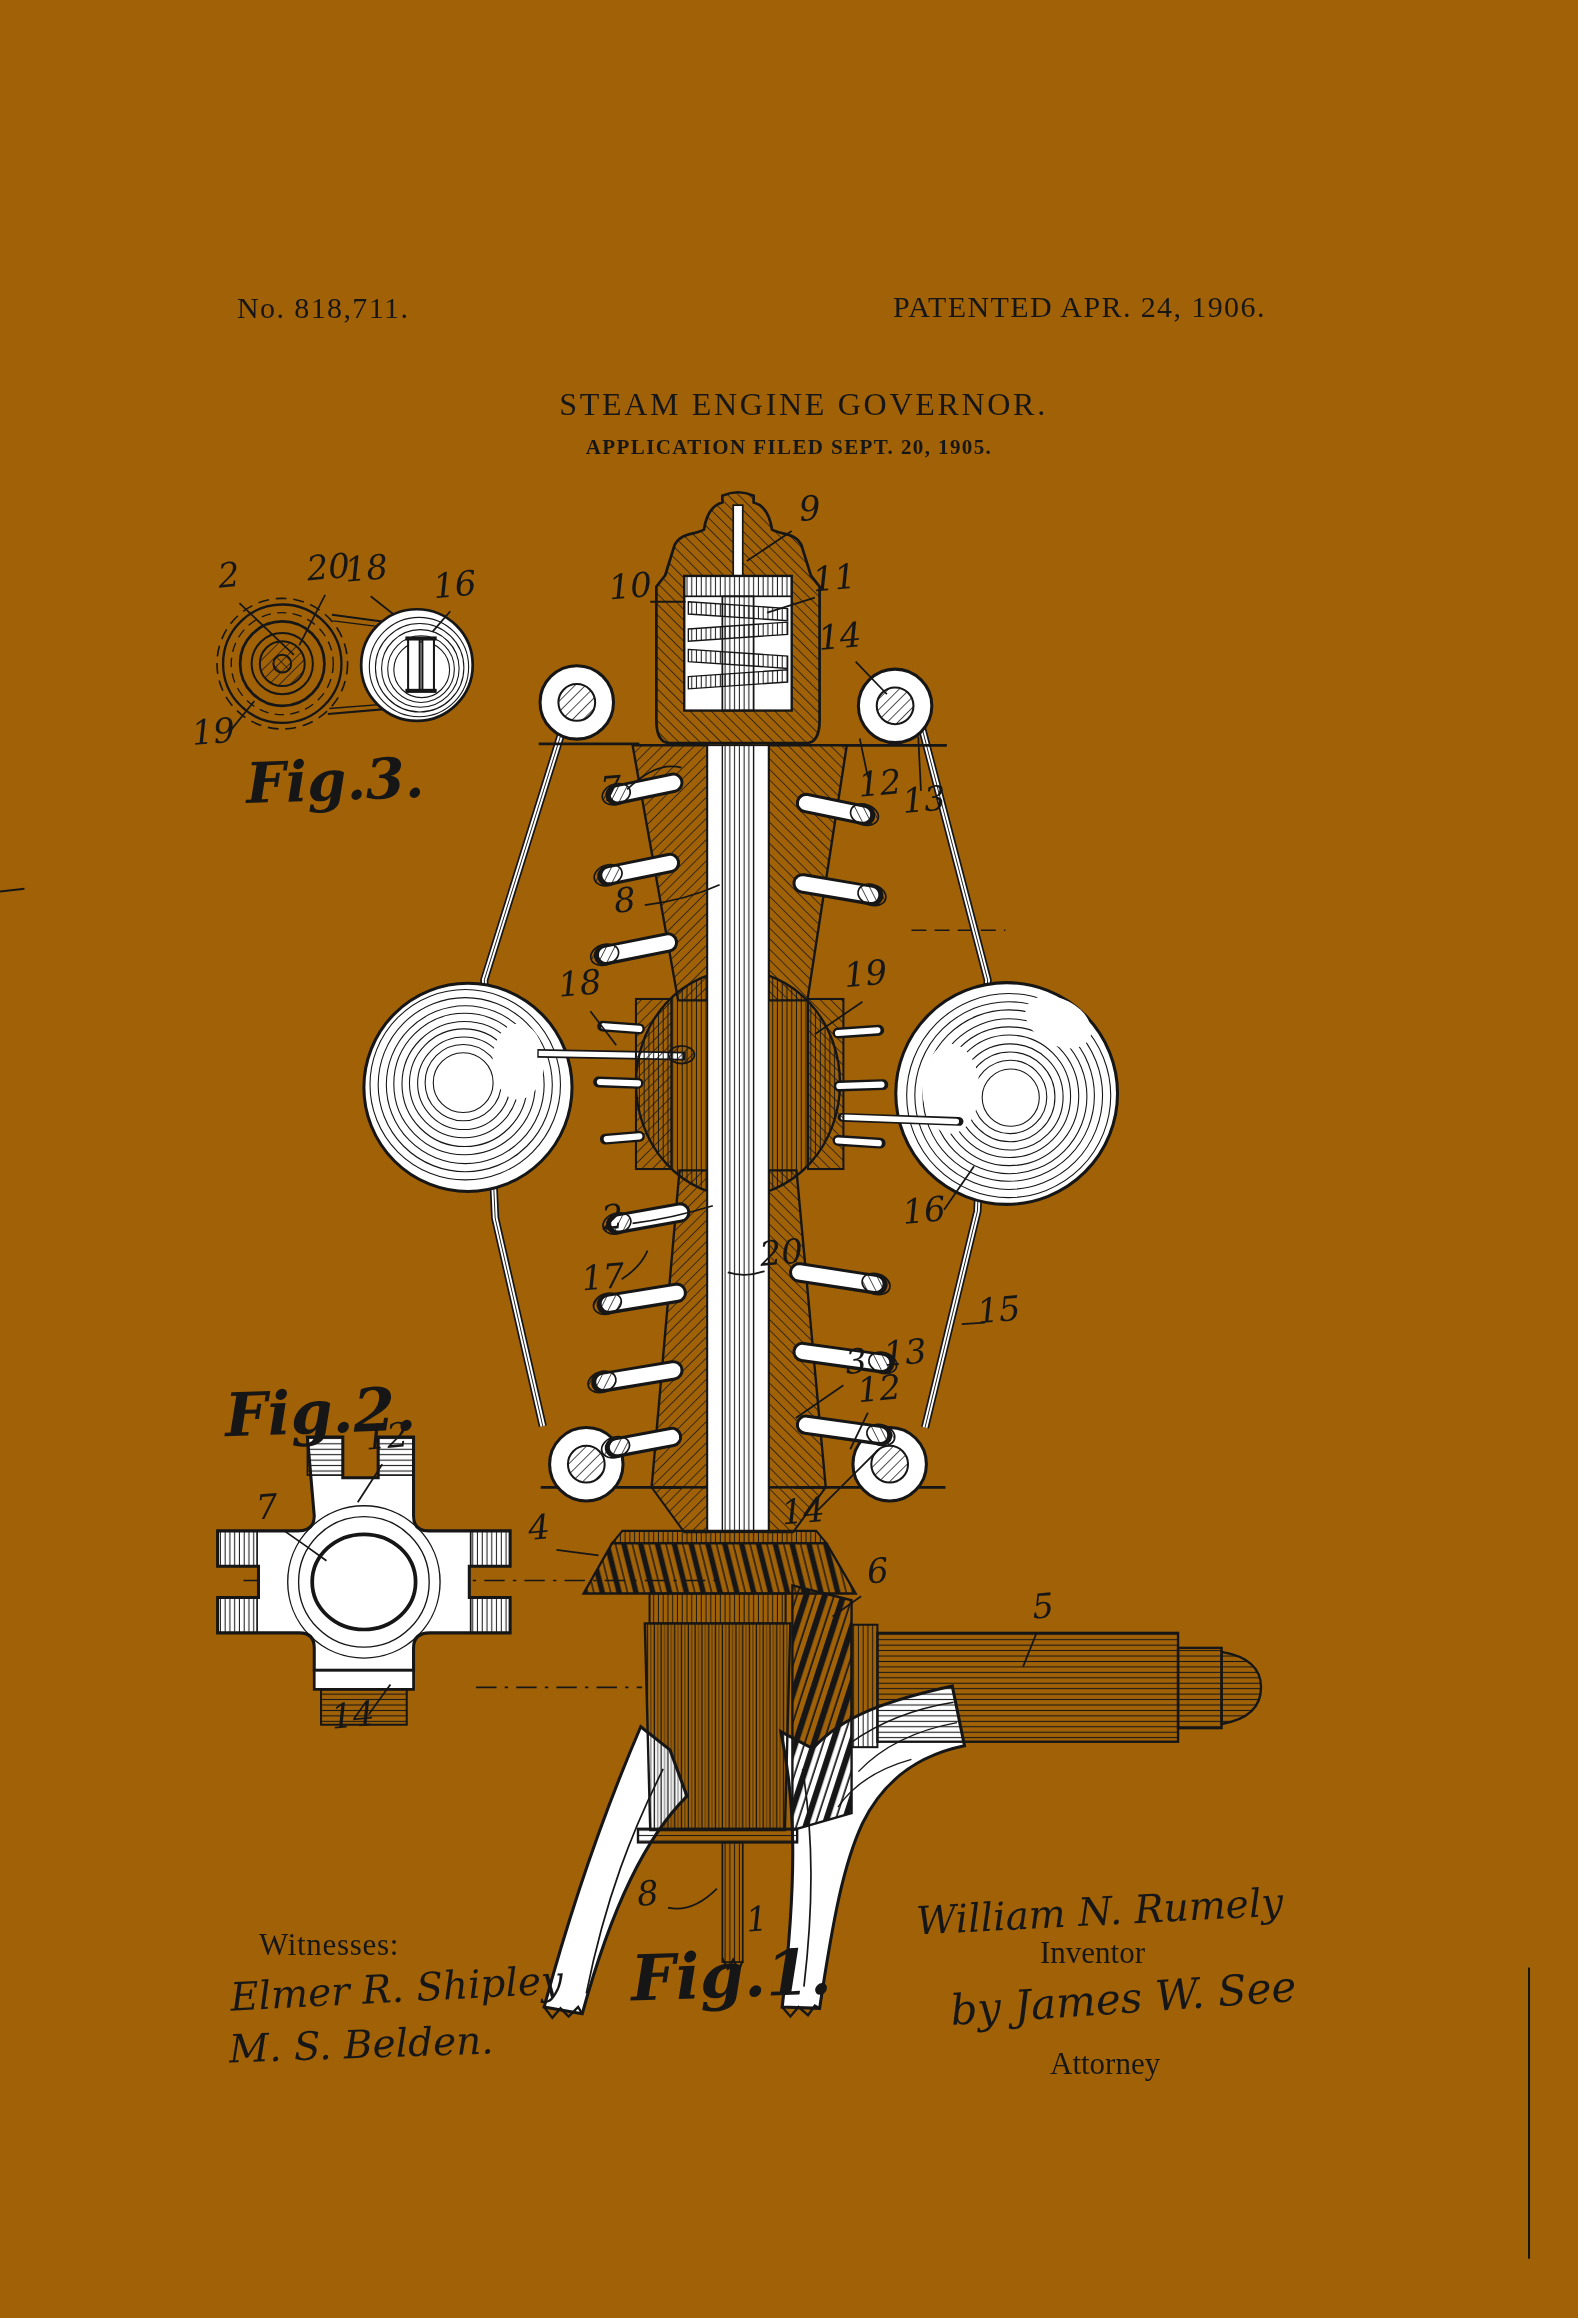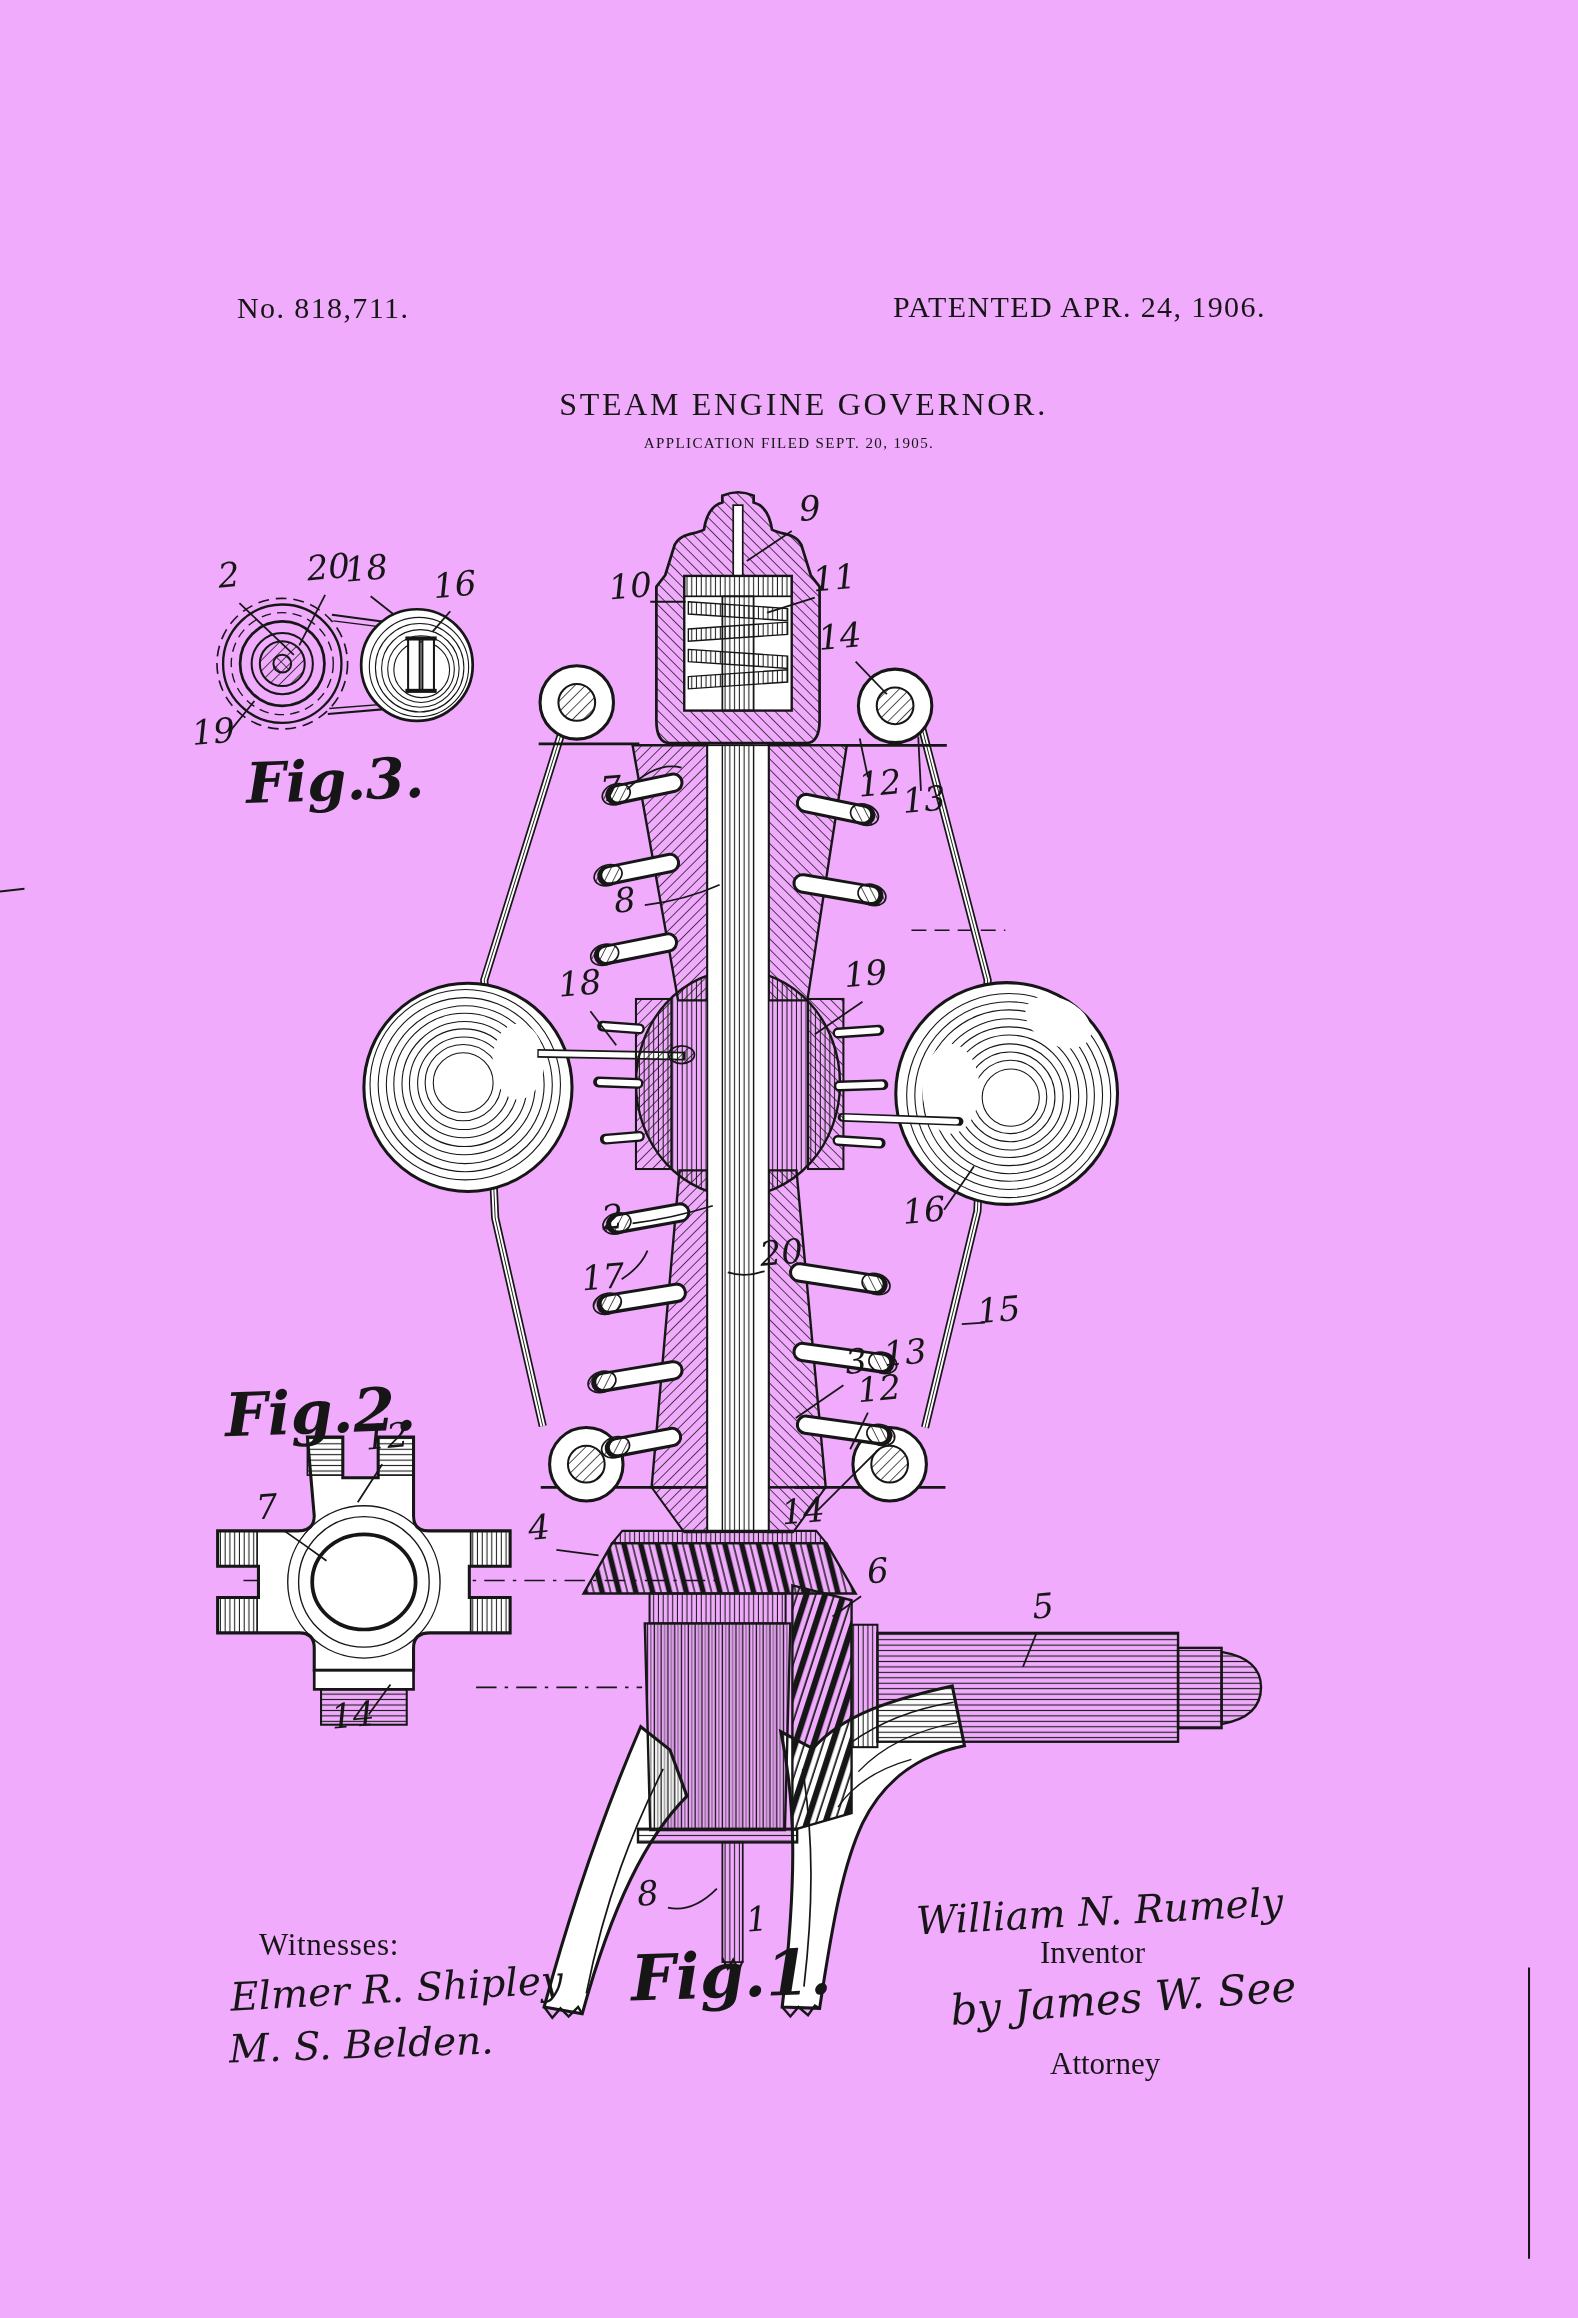--- a/index.html
+++ b/index.html
@@ -1,23 +1,23 @@
 <!DOCTYPE html>
 <html style="font-size:11px"><head>
 <meta charset="utf-8">
 <style>
   html,body{margin:0;padding:0;background:#e8e8e4;}
-  .page{position:relative;width:1578px;height:2319px;background:#f0abfc;
+  .page{position:relative;width:1578px;height:2319px;background:#a16207;
         font-family:"Liberation Serif",serif;color:#161616;overflow:hidden;}
   .abs{position:absolute;white-space:nowrap;}
   .hdr-left{left:237px;top:291px;font-size:30px;letter-spacing:1.4px;}
   .hdr-right{left:893px;top:290px;font-size:30px;letter-spacing:1.4px;text-align:center;}
   .hdr-name{left:0;right:0;top:348px;text-align:center;font-size:29px;letter-spacing:2px;}
   .hdr-title{left:0;right:0;top:386px;text-align:center;font-size:32px;letter-spacing:2.7px;padding-left:29px;}
-  .hdr-app{left:0;right:0;top:435px;text-align:center;font-size:15px;font-weight:normal;letter-spacing:1.4px;}
+  .hdr-app{left:0;right:0;top:435px;text-align:center;font-size:21px;font-weight:bold;letter-spacing:1.4px;}
   .script{font-style:italic;font-family:"DejaVu Serif",serif;}
   .sig{font-size:39px;}
   .label-type{font-size:31px;}
   .wit{left:259px;top:1927px;font-size:31px;letter-spacing:0.7px;}
   .wit1{left:230px;top:1966px;transform:rotate(-3deg);}
   .wit2{left:229px;top:2022px;transform:rotate(-2deg);}
   .inv-sig{left:916px;top:1889px;transform:rotate(-3deg);}
   .inv-lab{left:1040px;top:1935px;}
   .att-sig{left:950px;top:1974px;font-size:42px;transform:rotate(-4deg);}
   .att-lab{left:1050px;top:2046px;}

